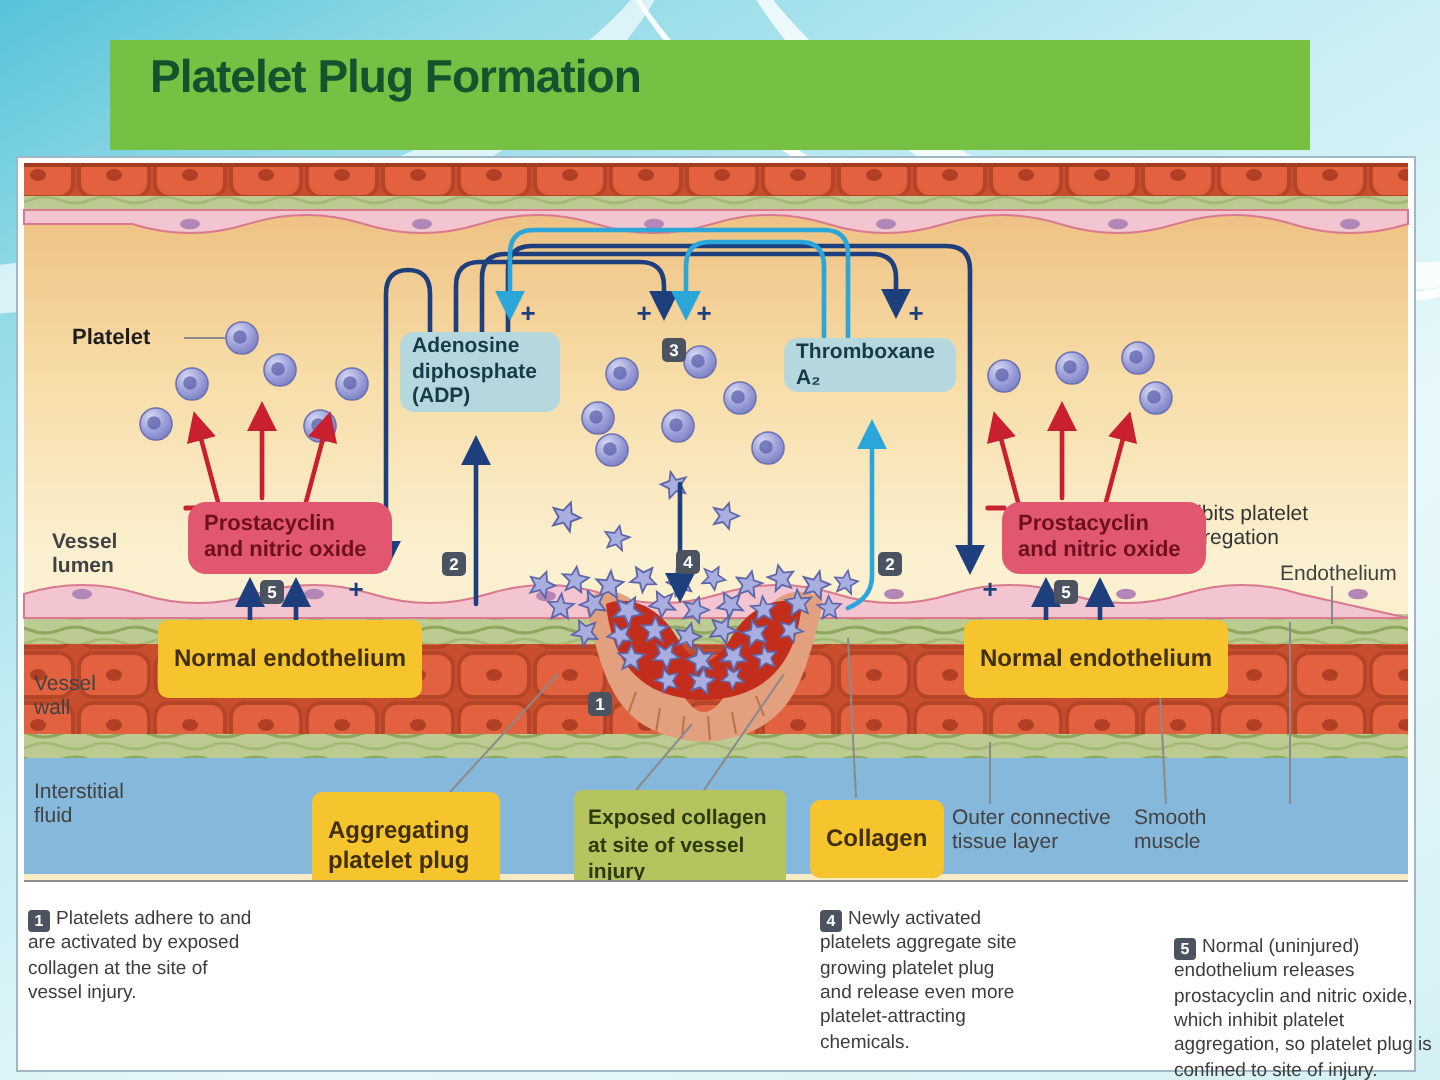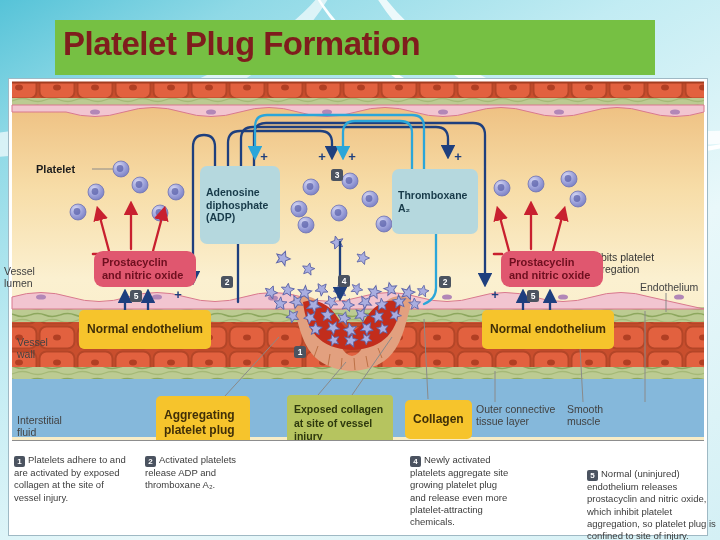--- a/index.html
+++ b/index.html
@@ -4,27 +4,27 @@
 <style>
   html,body{margin:0;padding:0;}
   .slide{position:relative;width:720px;height:540px;overflow:hidden;
     font-family:"Liberation Sans",sans-serif;
     background:linear-gradient(150deg,#56c3d8 0%,#8fd9e6 15%,#c2ecf3 38%,#e9f8fa 65%,#d4f0f5 100%);}
   .sw{position:absolute;border-radius:50%;pointer-events:none;}
   .sw-a{top:-150px;left:-230px;width:580px;height:270px;border-bottom:26px solid rgba(255,255,255,.65);transform:rotate(-14deg);}
   .sw-b{top:-190px;right:-170px;width:540px;height:310px;border-bottom:16px solid rgba(255,255,255,.8);transform:rotate(15deg);}
   .sw-c{top:-200px;right:-150px;width:580px;height:340px;border-bottom:6px solid rgba(255,255,255,.95);transform:rotate(14deg);}
   .banner{position:absolute;left:55px;top:20px;width:600px;height:55px;background:#76c043;z-index:2;}
-  .title{position:absolute;left:8px;top:5px;font-size:33px;font-weight:bold;color:#7f1d1d;letter-spacing:-.5px;white-space:nowrap;}
+  .title{position:absolute;left:20px;top:5px;font-size:23px;font-weight:bold;color:#14532d;letter-spacing:-.5px;white-space:nowrap;}
   .panel{position:absolute;left:8px;top:78px;width:700px;height:458px;background:#fff;border:1px solid #9fb9c4;box-sizing:border-box;z-index:1;}
   .art{position:absolute;left:0;top:0;width:720px;height:540px;z-index:3;pointer-events:none;}
   .lbl{position:absolute;font-size:10.5px;color:#424242;line-height:1.18;z-index:4;}
   .lbl.bold{font-weight:bold;color:#1d1d1d;font-size:11px;}
   .box{position:absolute;font-weight:bold;z-index:4;box-sizing:content-box;}
-  .box.blue{background:#b5d8de;color:#173a49;padding:20px 6px;font-size:10.5px;line-height:1.2;border-radius:7px;}
+  .box.blue{background:#b5d8de;color:#173a49;padding:1px 6px;font-size:10.5px;line-height:1.2;border-radius:7px;}
   .box.pink{background:#e0576f;color:#6e0f1f;padding:5px 8px;font-size:11px;line-height:1.2;border-radius:9px;margin-left:12px;}
   .box.yellow{background:#f6c42c;color:#402f08;padding:12px 8px;font-size:12px;line-height:1.25;border-radius:5px;}
   .box.green{background:#b6c45f;color:#2e390d;padding:8px 7px;font-size:10.5px;line-height:1.3;border-radius:4px;}
   .badge{position:absolute;width:12px;height:12px;background:#4b5360;color:#fff;font-size:8.5px;font-weight:bold;
     text-align:center;line-height:12px;border-radius:2.5px;z-index:6;}
   .steps{position:absolute;left:12px;top:440px;width:692px;height:94px;background:#fff;border-top:1px solid #8d8d8d;z-index:4;}
   .step{position:absolute;font-size:9.5px;color:#3c3c3c;line-height:1.3;}
   .step .num{display:inline-block;width:11px;height:11px;background:#4b5360;color:#fff;font-size:8px;font-weight:bold;
     text-align:center;line-height:11px;border-radius:2px;margin-right:3px;vertical-align:-1px;}
 </style>
@@ -230,23 +230,23 @@
       <text x="264" y="161">+</text>
       <text x="322" y="161">+</text>
       <text x="352" y="161">+</text>
       <text x="458" y="161">+</text>
       <text x="178" y="299">+</text>
       <text x="495" y="299">+</text>
     </g>
   </svg>
 
   <div class="lbl bold" style="left:36px;top:163px;">Platelet</div>
-  <div class="lbl" style="left:4px;top:265px;width:48px;">Vessel lumen</div>
+  <div class="lbl" style="left:26px;top:265px;width:48px;font-weight:bold;">Vessel lumen</div>
   <div class="lbl" style="left:17px;top:336px;width:44px;">Vessel wall</div>
-  <div class="lbl" style="left:17px;top:390px;width:60px;margin-top:24px;">Interstitial fluid</div>
+  <div class="lbl" style="left:17px;top:390px;width:60px;">Interstitial fluid</div>
   <div class="lbl" style="left:584px;top:251px;width:88px;color:#333;">Inhibits platelet aggregation</div>
   <div class="lbl" style="left:640px;top:281px;">Endothelium</div>
   <div class="lbl" style="left:476px;top:403px;width:92px;">Outer connective tissue layer</div>
   <div class="lbl" style="left:567px;top:403px;width:46px;">Smooth muscle</div>
   <div class="lbl" style="left:616px;top:403px;width:88px;margin-top:40px;">Subendothelial connective tissue</div>
 
   <div class="box blue" style="left:200px;top:166px;width:68px;">Adenosine diphosphate (ADP)</div>
   <div class="box blue" style="left:392px;top:169px;width:74px;">Thromboxane A₂</div>
   <div class="box pink" style="left:82px;top:251px;width:86px;">Prostacyclin and nitric oxide</div>
   <div class="box pink" style="left:489px;top:251px;width:86px;">Prostacyclin and nitric oxide</div>
@@ -259,17 +259,16 @@
   <div class="badge" style="left:294px;top:346px;">1</div>
   <div class="badge" style="left:221px;top:276px;">2</div>
   <div class="badge" style="left:439px;top:276px;">2</div>
   <div class="badge" style="left:331px;top:169px;">3</div>
   <div class="badge" style="left:338px;top:275px;">4</div>
   <div class="badge" style="left:130px;top:290px;">5</div>
   <div class="badge" style="left:527px;top:290px;">5</div>
 
   <div class="steps">
     <p class="step" style="left:2px;top:13px;width:118px;margin:0;"><span class="num">1</span><span>Platelets adhere to and are activated by exposed collagen at the site of vessel injury.</span></p>
-    <p class="step" style="left:133px;top:13px;width:100px;margin:0;"><span class="num">2</span><span>Activated platelets release ADP and thromboxane A₂.</span></p>
     <p class="step" style="left:398px;top:13px;width:104px;margin:0;"><span class="num">4</span><span>Newly activated platelets aggregate site growing platelet plug and release even more platelet-attracting chemicals.</span></p>
     <p class="step" style="left:561px;top:13px;width:132px;margin:14px;"><span class="num">5</span><span>Normal (uninjured) endothelium releases prostacyclin and nitric oxide, which inhibit platelet aggregation, so platelet plug is confined to site of injury.</span></p>
   </div>
 </div>
 
 </body></html>

